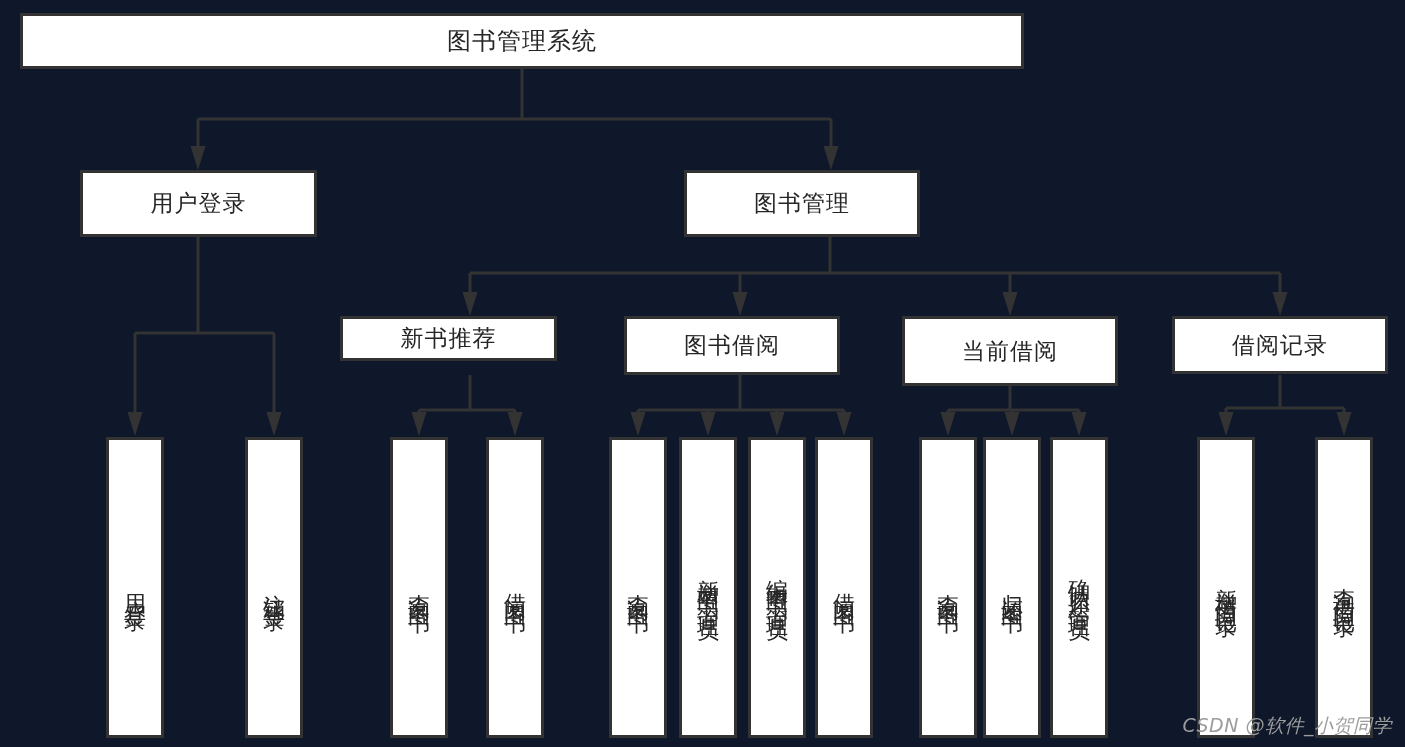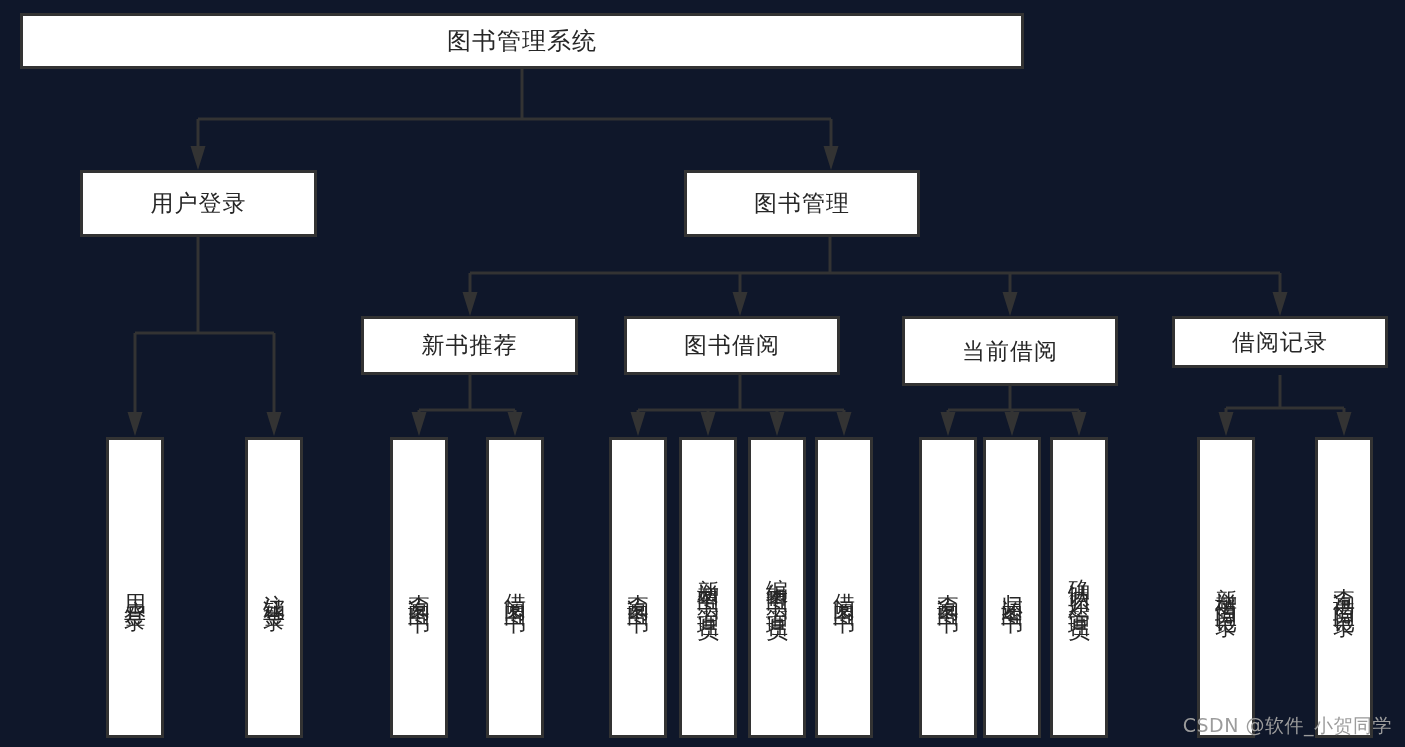--- a/index.html
+++ b/index.html
@@ -31,20 +31,21 @@
     white-space:nowrap;
   }
   .watermark{
     position:absolute;
     right:13px;bottom:8px;
     font-size:19px;
     color:#9c9c9c;
     letter-spacing:0.5px;
     z-index:5;
     white-space:nowrap;
+    font-style:italic;
   }
 </style>
 </head>
 <body>
 
 <div class="stage">
 
   <svg class="wires" viewBox="0 0 1405 747" xmlns="http://www.w3.org/2000/svg">
     <g stroke="#333333" stroke-width="3" fill="none">
 
@@ -92,30 +93,30 @@
     <span>图书管理系统</span>
   </div>
 
   <div class="box h" style="left:80px;top:170px;width:237px;height:67px">
     <span>用户登录</span>
   </div>
   <div class="box h" style="left:684px;top:170px;width:236px;height:67px">
     <span>图书管理</span>
   </div>
 
-  <div class="box h" style="left:361px;top:316px;width:217px;height:59px">
+  <div class="box h" style="left:340px;top:316px;width:217px;height:45px">
     <span>新书推荐</span>
   </div>
   <div class="box h" style="left:624px;top:316px;width:216px;height:59px">
     <span>图书借阅</span>
   </div>
   <div class="box h" style="left:902px;top:316px;width:216px;height:70px">
     <span>当前借阅</span>
   </div>
-  <div class="box h" style="left:1172px;top:316px;width:216px;height:52px">
+  <div class="box h" style="left:1172px;top:316px;width:216px;height:58px">
     <span>借阅记录</span>
   </div>
 
   <div class="box v" style="left:106px;top:437px;width:58px;height:301px">
     <span class="vtxt">用户登录</span>
   </div>
   <div class="box v" style="left:245px;top:437px;width:58px;height:301px">
     <span class="vtxt">注销登录</span>
   </div>
 

